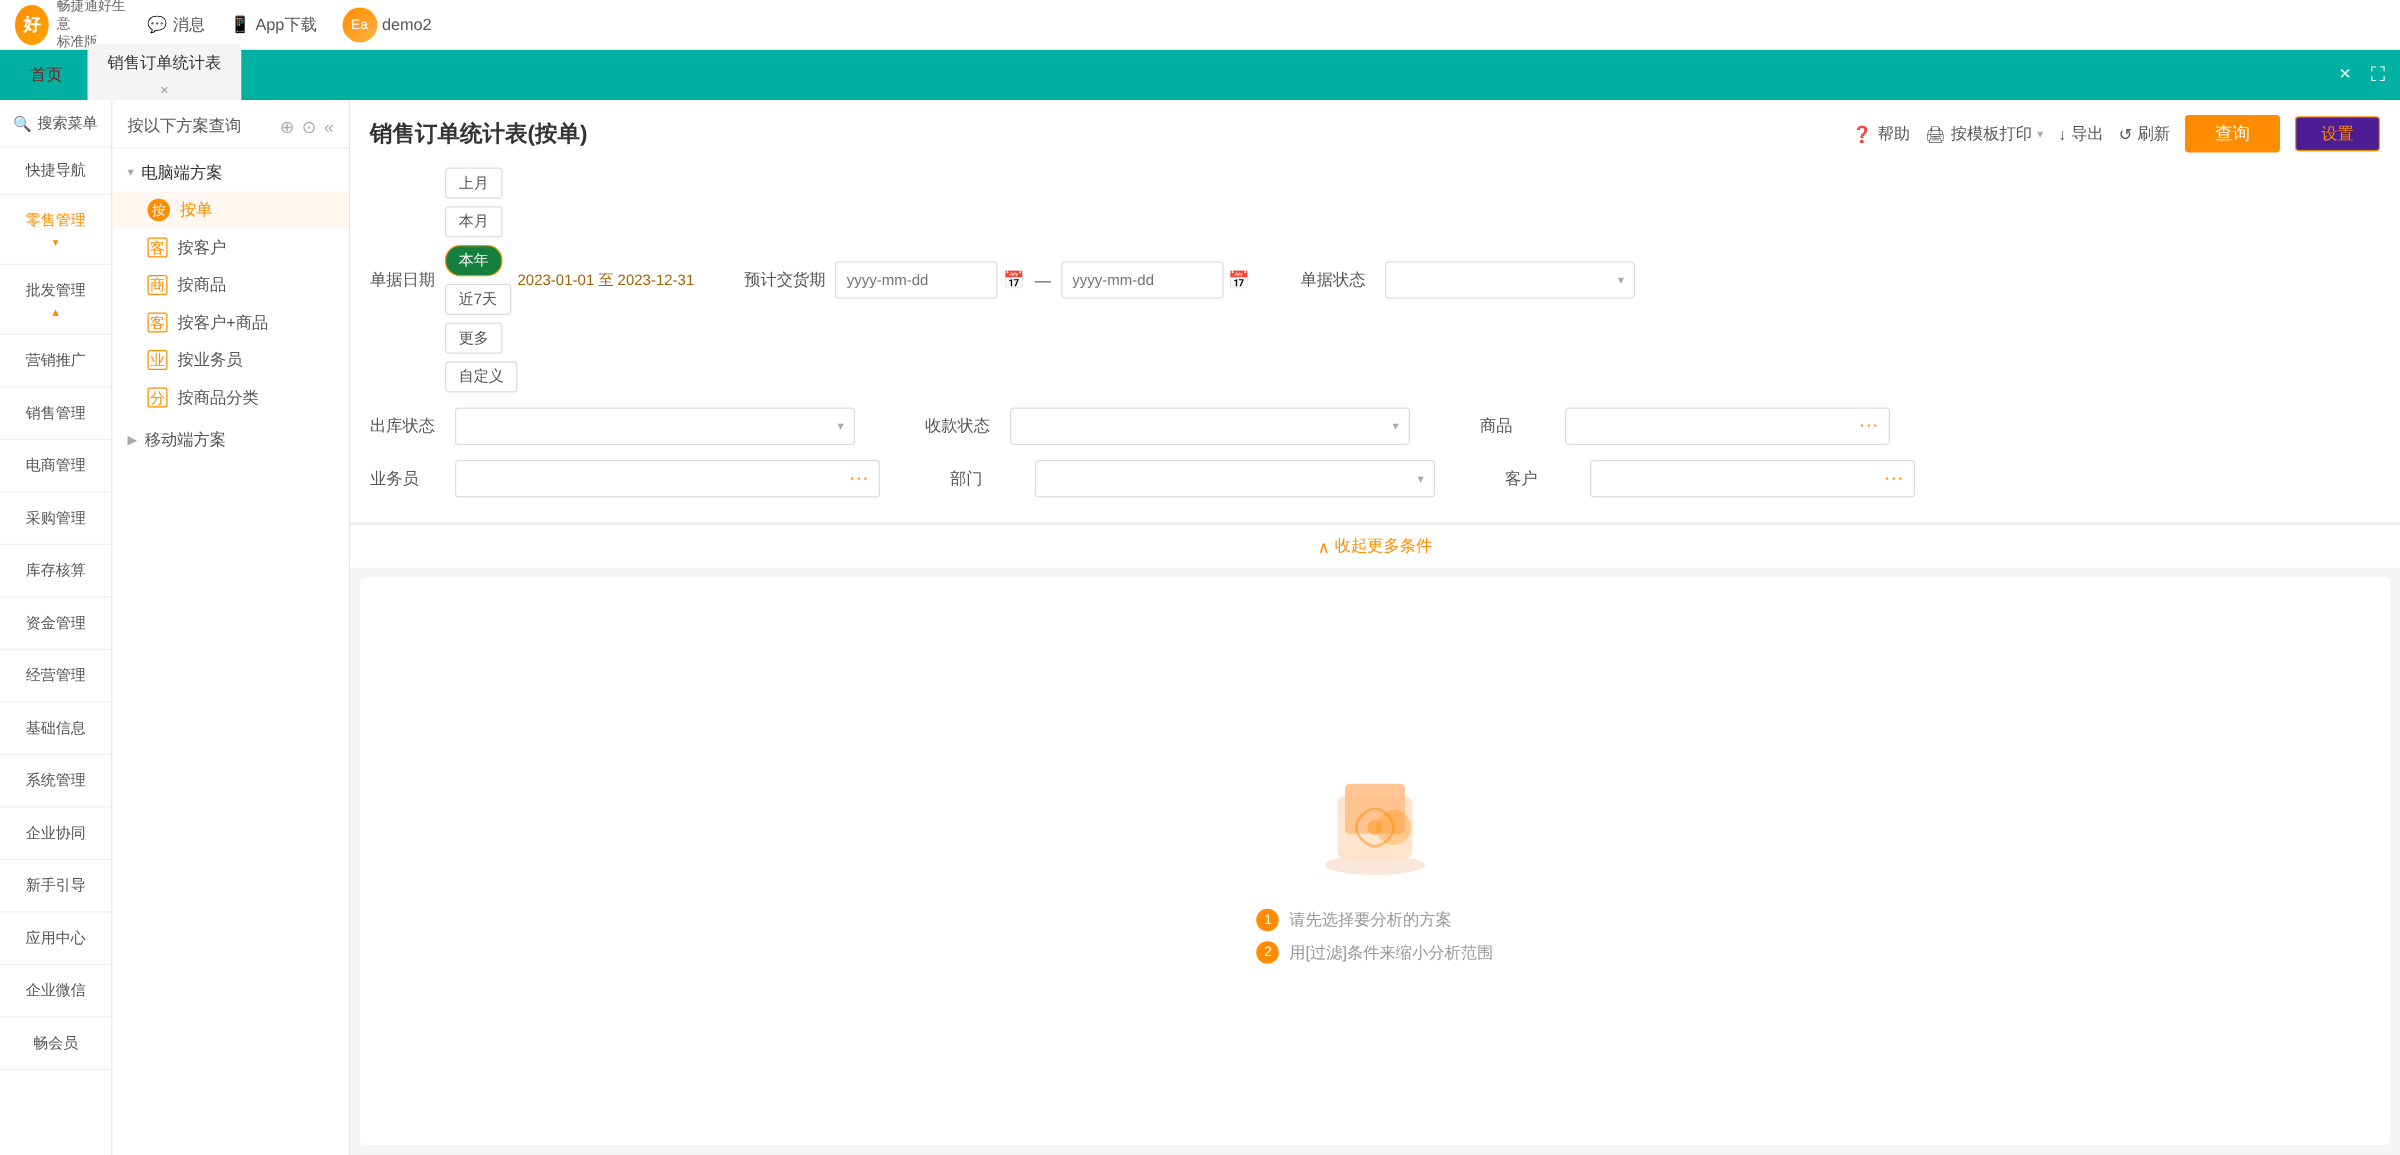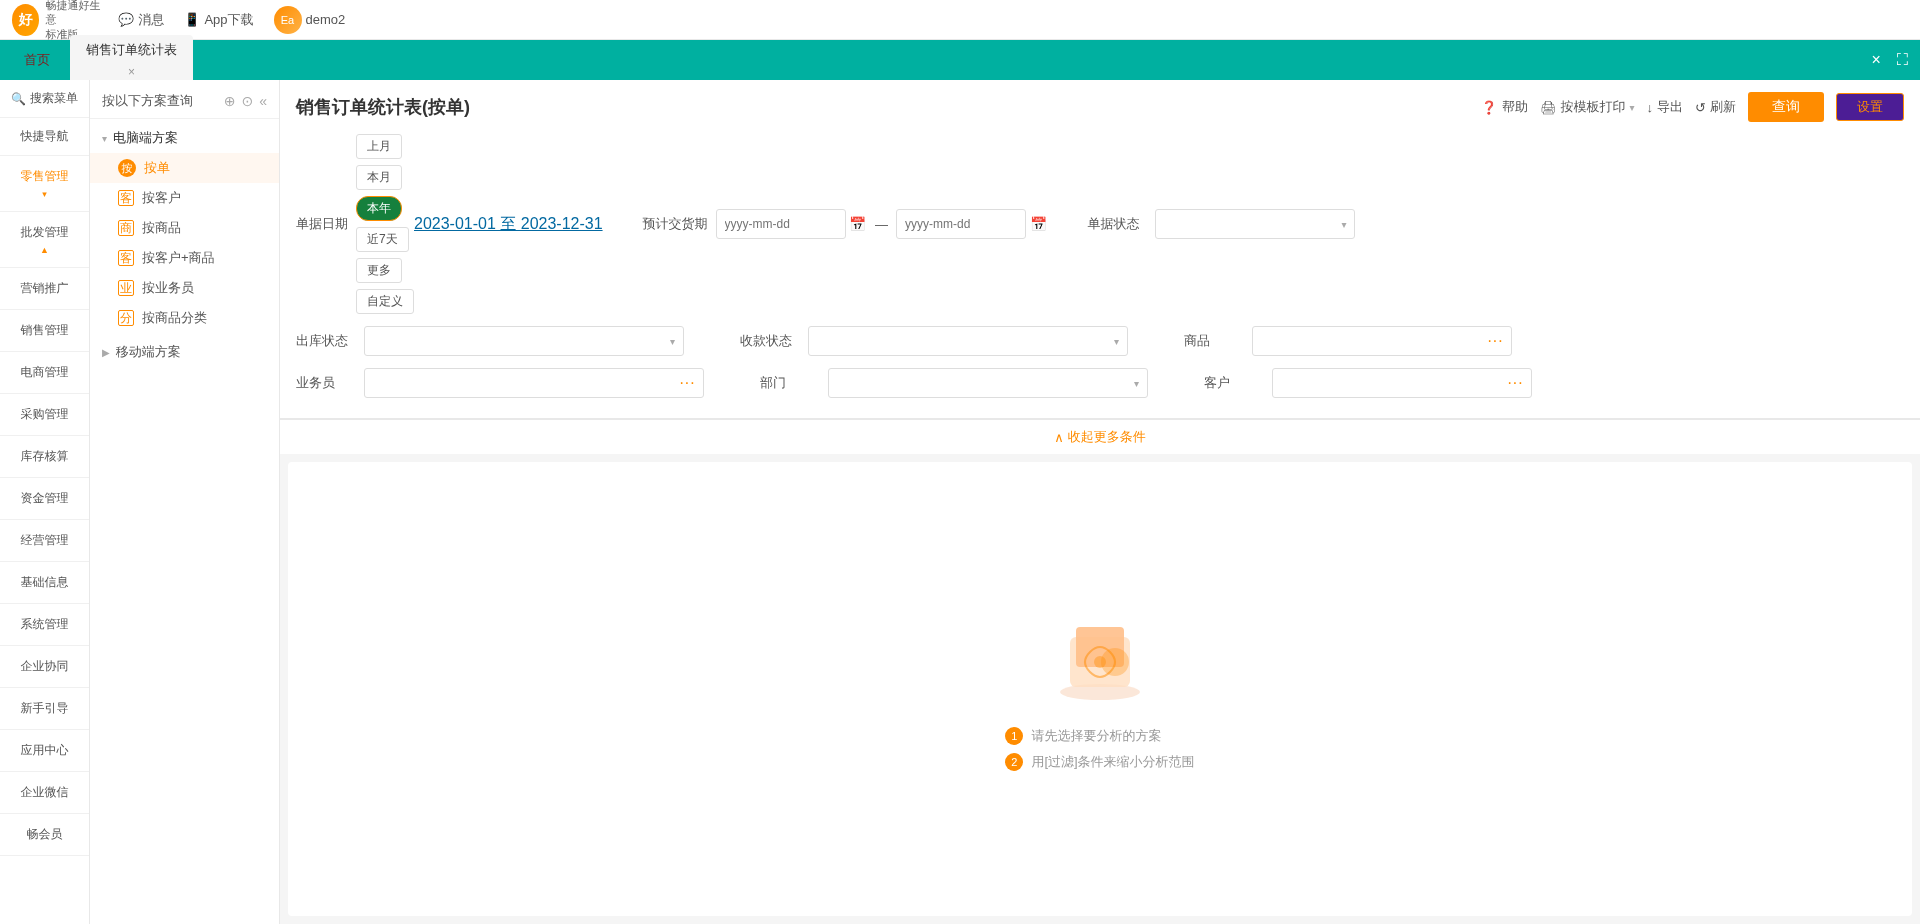--- a/index.html
+++ b/index.html
@@ -57,21 +57,21 @@
     .right-panel-header { background: #fff; padding: 12px 16px 8px; border-bottom: 1px solid #e8e8e8; }
     .page-title-row { display: flex; align-items: center; justify-content: space-between; margin-bottom: 12px; }
     .page-title { font-size: 18px; font-weight: bold; color: #333; }
     .page-actions { display: flex; align-items: center; gap: 12px; }
     .page-action-btn { display: flex; align-items: center; gap: 4px; color: #555; font-size: 13px; cursor: pointer; }
     .filter-row { display: flex; align-items: center; gap: 16px; margin-bottom: 12px; }
     .filter-label { font-size: 13px; color: #555; white-space: nowrap; min-width: 60px; }
     .filter-date-group { display: flex; align-items: flex-start; gap: 6px; flex-direction: column; }
     .date-btn { padding: 3px 10px; font-size: 12px; border: 1px solid #ddd; background: #fff; border-radius: 3px; cursor: pointer; color: #555; }
     .date-btn.active { background: #15803d; color: white; border-color: #ff8c00; border-radius: 12px; }
-    .date-range-text { font-size: 16px; color: #0369a1; text-decoration: underline; }
+    .date-range-text { font-size: 12px; color: #a16207; }
     .select-arrow { color: #aaa; font-size: 10px; }
     .filter-date-input { display: flex; align-items: center; gap: 4px; }
     .date-input-field { height: 30px; border: 1px solid #ddd; border-radius: 3px; padding: 0 8px; font-size: 12px; color: #bbb; background: #fff; width: 130px; }
     .date-dash { color: #555; }
     .date-icon { color: #ff8c00; font-size: 14px; cursor: pointer; }
     .filter-ellipsis { color: #ff8c00; font-size: 16px; cursor: pointer; margin-left: 4px; }
     .filter-col { display: flex; align-items: center; gap: 8px; flex: 1; }
     .btn-query { background: #ff8c00; color: white; border: none; padding: 6px 24px; border-radius: 3px; font-size: 14px; cursor: pointer; }
     .btn-settings { background: #4c1d95; color: #ff8c00; border: 1px solid #ff8c00; padding: 4px 20px; border-radius: 3px; font-size: 13px; cursor: pointer; }
 

